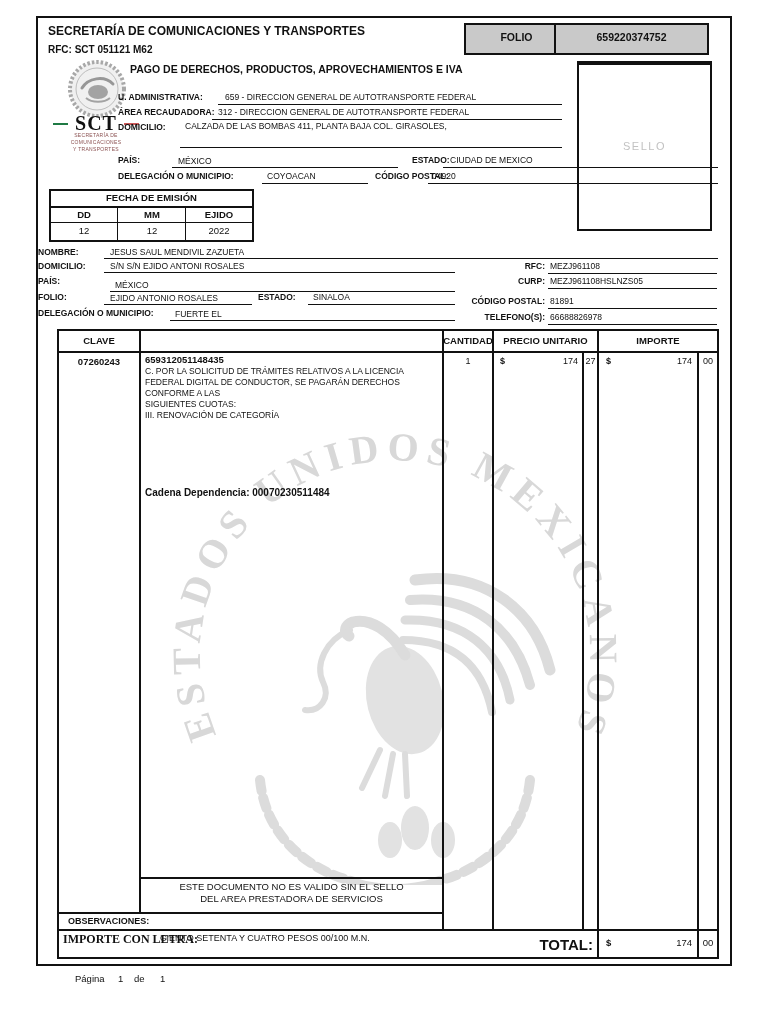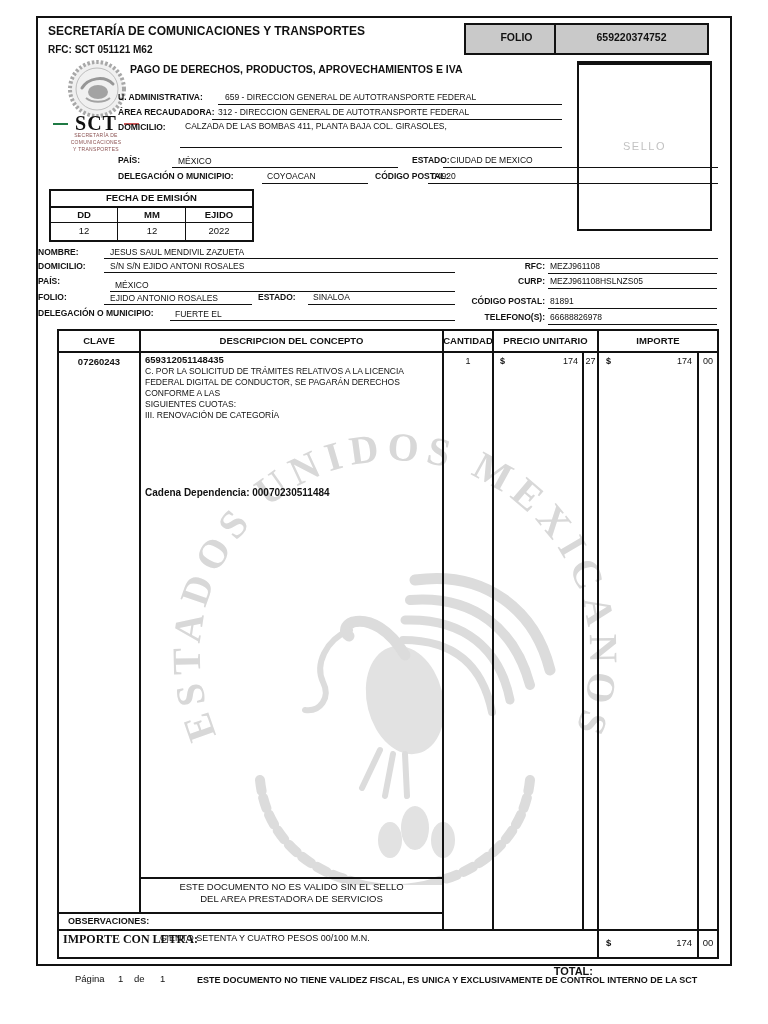--- a/index.html
+++ b/index.html
@@ -167,21 +167,20 @@
     <span class="t b r" style="left:445px;top:262px;width:100px;">RFC:</span>
     <span class="t" style="left:550px;top:262px;">MEZJ961108</span>
     <span class="t b r" style="left:445px;top:277px;width:100px;">CURP:</span>
     <span class="t" style="left:550px;top:277px;">MEZJ961108HSLNZS05</span>
     <span class="t b r" style="left:445px;top:297px;width:100px;">CÓDIGO POSTAL:</span>
     <span class="t" style="left:550px;top:297px;">81891</span>
     <span class="t b r" style="left:445px;top:313px;width:100px;">TELEFONO(S):</span>
     <span class="t" style="left:550px;top:313px;">66688826978</span>
 
     <span class="t b c" style="left:58px;top:336px;width:82px;font-size:9.5px;">CLAVE</span>
-    <span class="t b c" style="left:140px;top:336px;width:303px;font-size:9.5px;">DESCRIPCION DEL CONCEPTO</span>
     <span class="t b c" style="left:443px;top:336px;width:50px;font-size:9.5px;">CANTIDAD</span>
     <span class="t b c" style="left:493px;top:336px;width:105px;font-size:9.5px;">PRECIO UNITARIO</span>
     <span class="t b c" style="left:598px;top:336px;width:120px;font-size:9.5px;">IMPORTE</span>
 
     <span class="t b c" style="left:58px;top:357px;width:82px;font-size:9.5px;">07260243</span>
     <span class="t b" style="left:145px;top:355px;font-size:9.5px;">659312051148435</span>
     <span class="t" style="left:145px;top:367px;">C. POR LA SOLICITUD DE TRÁMITES RELATIVOS A LA LICENCIA</span>
     <span class="t" style="left:145px;top:378px;">FEDERAL DIGITAL DE CONDUCTOR, SE PAGARÁN DERECHOS</span>
     <span class="t" style="left:145px;top:389px;">CONFORME A LAS</span>
     <span class="t" style="left:145px;top:400px;">SIGUIENTES CUOTAS:</span>
@@ -193,25 +192,24 @@
     <span class="t c" style="left:583px;top:356px;width:15px;font-size:9px;">27</span>
     <span class="t b" style="left:606px;top:356px;font-size:9px;">$</span>
     <span class="t r" style="left:598px;top:356px;width:94px;font-size:9px;">174</span>
     <span class="t c" style="left:698px;top:356px;width:20px;font-size:9px;">00</span>
 
     <span class="t c" style="left:140px;top:882px;width:303px;font-size:9.5px;">ESTE DOCUMENTO NO ES VALIDO SIN EL SELLO</span>
     <span class="t c" style="left:140px;top:894px;width:303px;font-size:9.5px;">DEL AREA PRESTADORA DE SERVICIOS</span>
     <span class="t b" style="left:68px;top:916px;font-size:9px;">OBSERVACIONES:</span>
     <span class="t b" style="left:63px;top:933px;font-size:12px;font-family:Liberation Serif, serif;">IMPORTE CON LETRA:</span>
     <span class="t" style="left:152px;top:933px;font-size:9px;padding-left:8px;">CIENTO SETENTA Y CUATRO PESOS 00/100 M.N.</span>
-    <span class="t b r" style="left:450px;top:937px;width:143px;font-size:11px;margin-top:28px;">TOTAL:</span>
+    <span class="t b r" style="left:450px;top:937px;width:143px;font-size:15px;">TOTAL:</span>
     <span class="t b" style="left:606px;top:938px;font-size:9.5px;">$</span>
     <span class="t r" style="left:598px;top:938px;width:94px;font-size:9.5px;">174</span>
     <span class="t c" style="left:698px;top:938px;width:20px;font-size:9.5px;">00</span>
 
     <span class="t" style="left:75px;top:974px;font-size:9.5px;">Página</span>
     <span class="t" style="left:118px;top:974px;font-size:9.5px;">1</span>
     <span class="t" style="left:134px;top:974px;font-size:9.5px;">de</span>
     <span class="t" style="left:160px;top:974px;font-size:9.5px;">1</span>
-    <span class="t b" style="left:197px;top:975px;font-size:9px;">ESTE DOCUMENTO NO TIENE VALIDEZ FISCAL, ES UNICA Y EXCLUSIVAMENTE DE CONTROL INTERNO DE LA SCT</span>
   </div>
 
 </div>
 
 </body></html>

